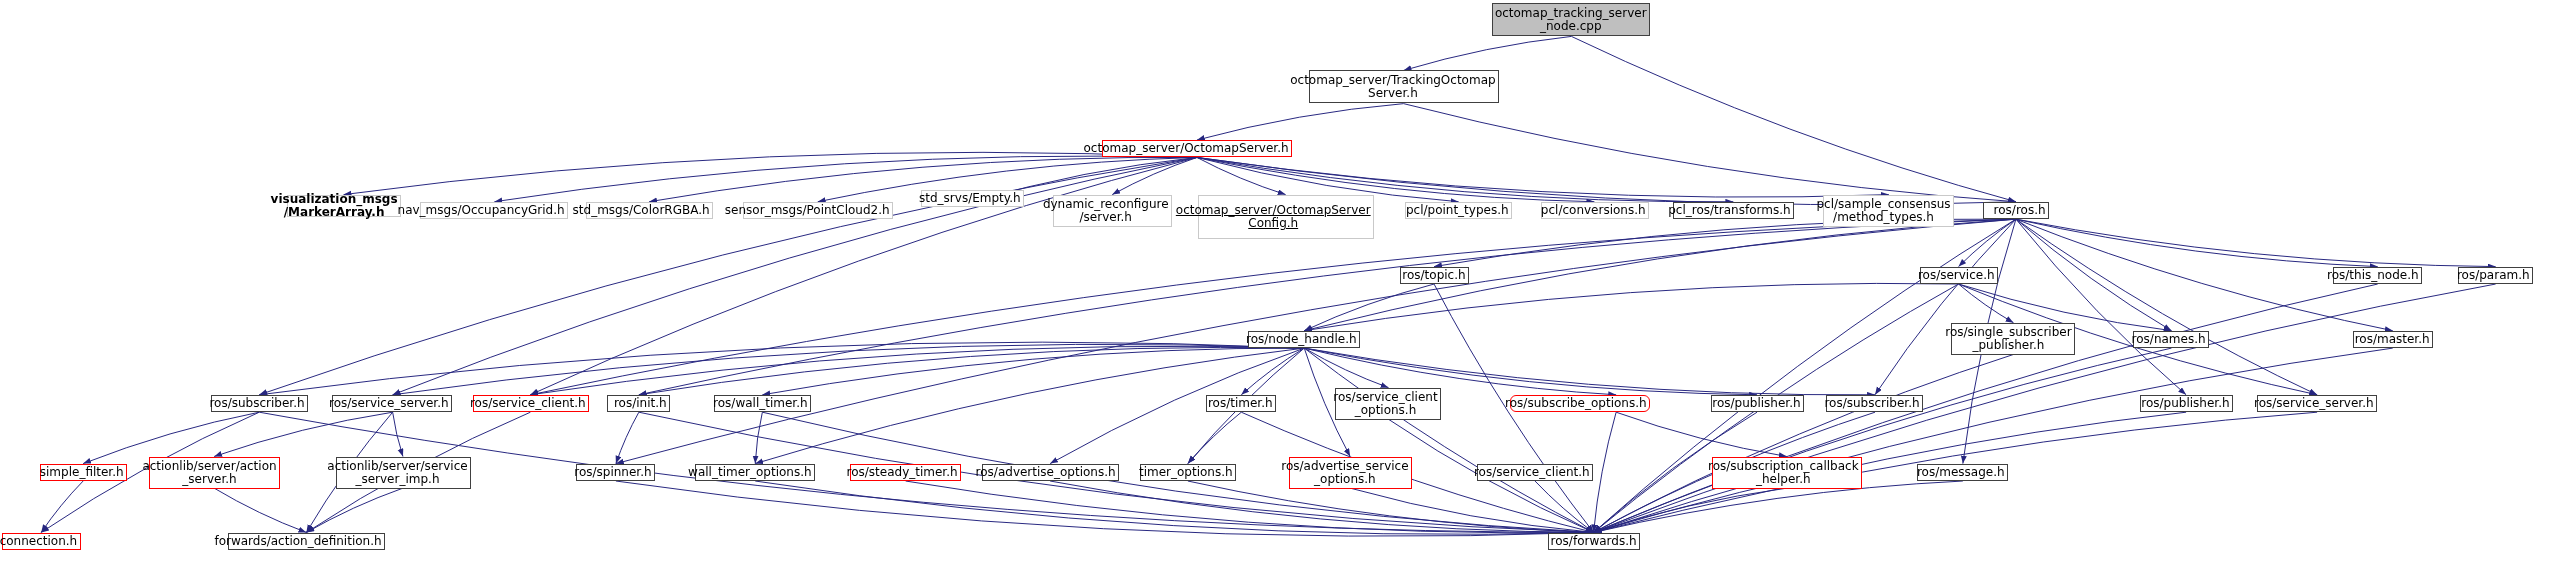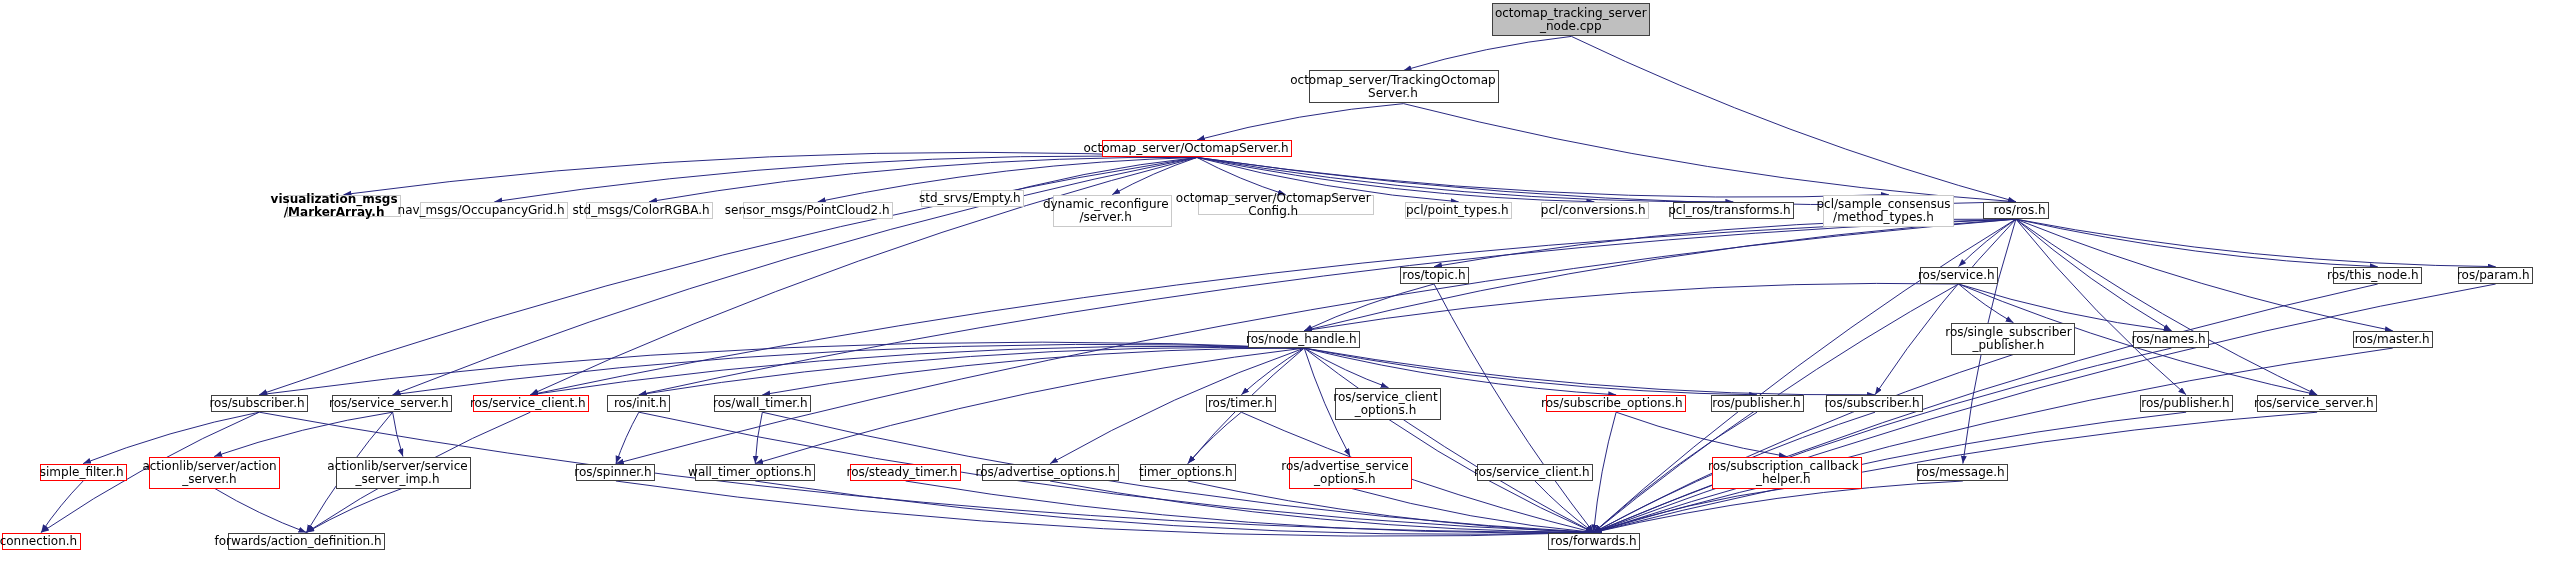--- a/index.html
+++ b/index.html
@@ -128,21 +128,21 @@
 Server.h</span></div>
       <div class="node red" style="left: 1102px; top: 140px; width: 190px; height: 17.4px;"><span>octomap_server/OctomapServer.h</span></div>
       <div class="node light" style="left: 287px; top: 195px; width: 114px; height: 22px; font-weight: bold;"><span>visualization_msgs
 /MarkerArray.h</span></div>
       <div class="node light" style="left: 420px; top: 202px; width: 148px; height: 17.4px;"><span>nav_msgs/OccupancyGrid.h</span></div>
       <div class="node light" style="left: 586px; top: 202px; width: 127px; height: 17.4px;"><span>std_msgs/ColorRGBA.h</span></div>
       <div class="node light" style="left: 743px; top: 202px; width: 150px; height: 17.4px;"><span>sensor_msgs/PointCloud2.h</span></div>
       <div class="node light" style="left: 921px; top: 190px; width: 103px; height: 17.4px;"><span>std_srvs/Empty.h</span></div>
       <div class="node light" style="left: 1053px; top: 195px; width: 119px; height: 32px;"><span>dynamic_reconfigure
 /server.h</span></div>
-      <div class="node light" style="left: 1198px; top: 195px; width: 176px; height: 20px;"><span>octomap_server/OctomapServer
+      <div class="node light" style="left: 1198px; top: 195px; width: 176px; height: 44px; text-decoration: underline;"><span>octomap_server/OctomapServer
 Config.h</span></div>
       <div class="node light" style="left: 1405px; top: 202px; width: 107px; height: 17.4px;"><span>pcl/point_types.h</span></div>
       <div class="node light" style="left: 1541px; top: 202px; width: 108px; height: 17.4px;"><span>pcl/conversions.h</span></div>
       <div class="node black" style="left: 1673px; top: 202px; width: 121px; height: 17.4px;"><span>pcl_ros/transforms.h</span></div>
       <div class="node light" style="left: 1823px; top: 195px; width: 131px; height: 32px;"><span>pcl/sample_consensus
 /method_types.h</span></div>
       <div class="node black" style="left: 1983px; top: 202px; width: 66px; height: 17.4px; padding-left: 17px;"><span>ros/ros.h</span></div>
       <div class="node black" style="left: 1400px; top: 267px; width: 69px; height: 17.4px;"><span>ros/topic.h</span></div>
       <div class="node black" style="left: 1920px; top: 267px; width: 78px; height: 17.4px;"><span>ros/service.h</span></div>
       <div class="node black" style="left: 2333px; top: 267px; width: 89px; height: 17.4px;"><span>ros/this_node.h</span></div>
@@ -153,21 +153,21 @@
       <div class="node black" style="left: 2133px; top: 331px; width: 76px; height: 17.4px;"><span>ros/names.h</span></div>
       <div class="node black" style="left: 2353px; top: 331px; width: 80px; height: 17.4px;"><span>ros/master.h</span></div>
       <div class="node black" style="left: 211px; top: 395px; width: 97px; height: 17.4px;"><span>ros/subscriber.h</span></div>
       <div class="node black" style="left: 332px; top: 395px; width: 120px; height: 17.4px;"><span>ros/service_server.h</span></div>
       <div class="node red" style="left: 473px; top: 395px; width: 116px; height: 17.4px;"><span>ros/service_client.h</span></div>
       <div class="node black" style="left: 607px; top: 395px; width: 63px; height: 17.4px;"><span>ros/init.h</span></div>
       <div class="node black" style="left: 714px; top: 395px; width: 97px; height: 17.4px;"><span>ros/wall_timer.h</span></div>
       <div class="node black" style="left: 1206px; top: 395px; width: 70px; height: 17.4px;"><span>ros/timer.h</span></div>
       <div class="node black" style="left: 1335px; top: 388px; width: 106px; height: 32px;"><span>ros/service_client
 _options.h</span></div>
-      <div class="node red" style="left: 1546px; top: 395px; width: 140px; height: 17.4px;"><span>ros/subscribe_options.h</span></div>
+      <div class="node red" style="left: 1510px; top: 395px; width: 140px; height: 17.4px; border-radius: 6px;"><span>ros/subscribe_options.h</span></div>
       <div class="node black" style="left: 1711px; top: 395px; width: 93px; height: 17.4px;"><span>ros/publisher.h</span></div>
       <div class="node black" style="left: 1826px; top: 395px; width: 97px; height: 17.4px;"><span>ros/subscriber.h</span></div>
       <div class="node black" style="left: 2140px; top: 395px; width: 93px; height: 17.4px;"><span>ros/publisher.h</span></div>
       <div class="node black" style="left: 2257px; top: 395px; width: 120px; height: 17.4px;"><span>ros/service_server.h</span></div>
       <div class="node red" style="left: 40px; top: 464px; width: 87px; height: 17.4px;"><span>simple_filter.h</span></div>
       <div class="node red" style="left: 149px; top: 457px; width: 131px; height: 32px;"><span>actionlib/server/action
 _server.h</span></div>
       <div class="node black" style="left: 336px; top: 457px; width: 135px; height: 32px;"><span>actionlib/server/service
 _server_imp.h</span></div>
       <div class="node black" style="left: 576px; top: 464px; width: 79px; height: 17.4px;"><span>ros/spinner.h</span></div>

